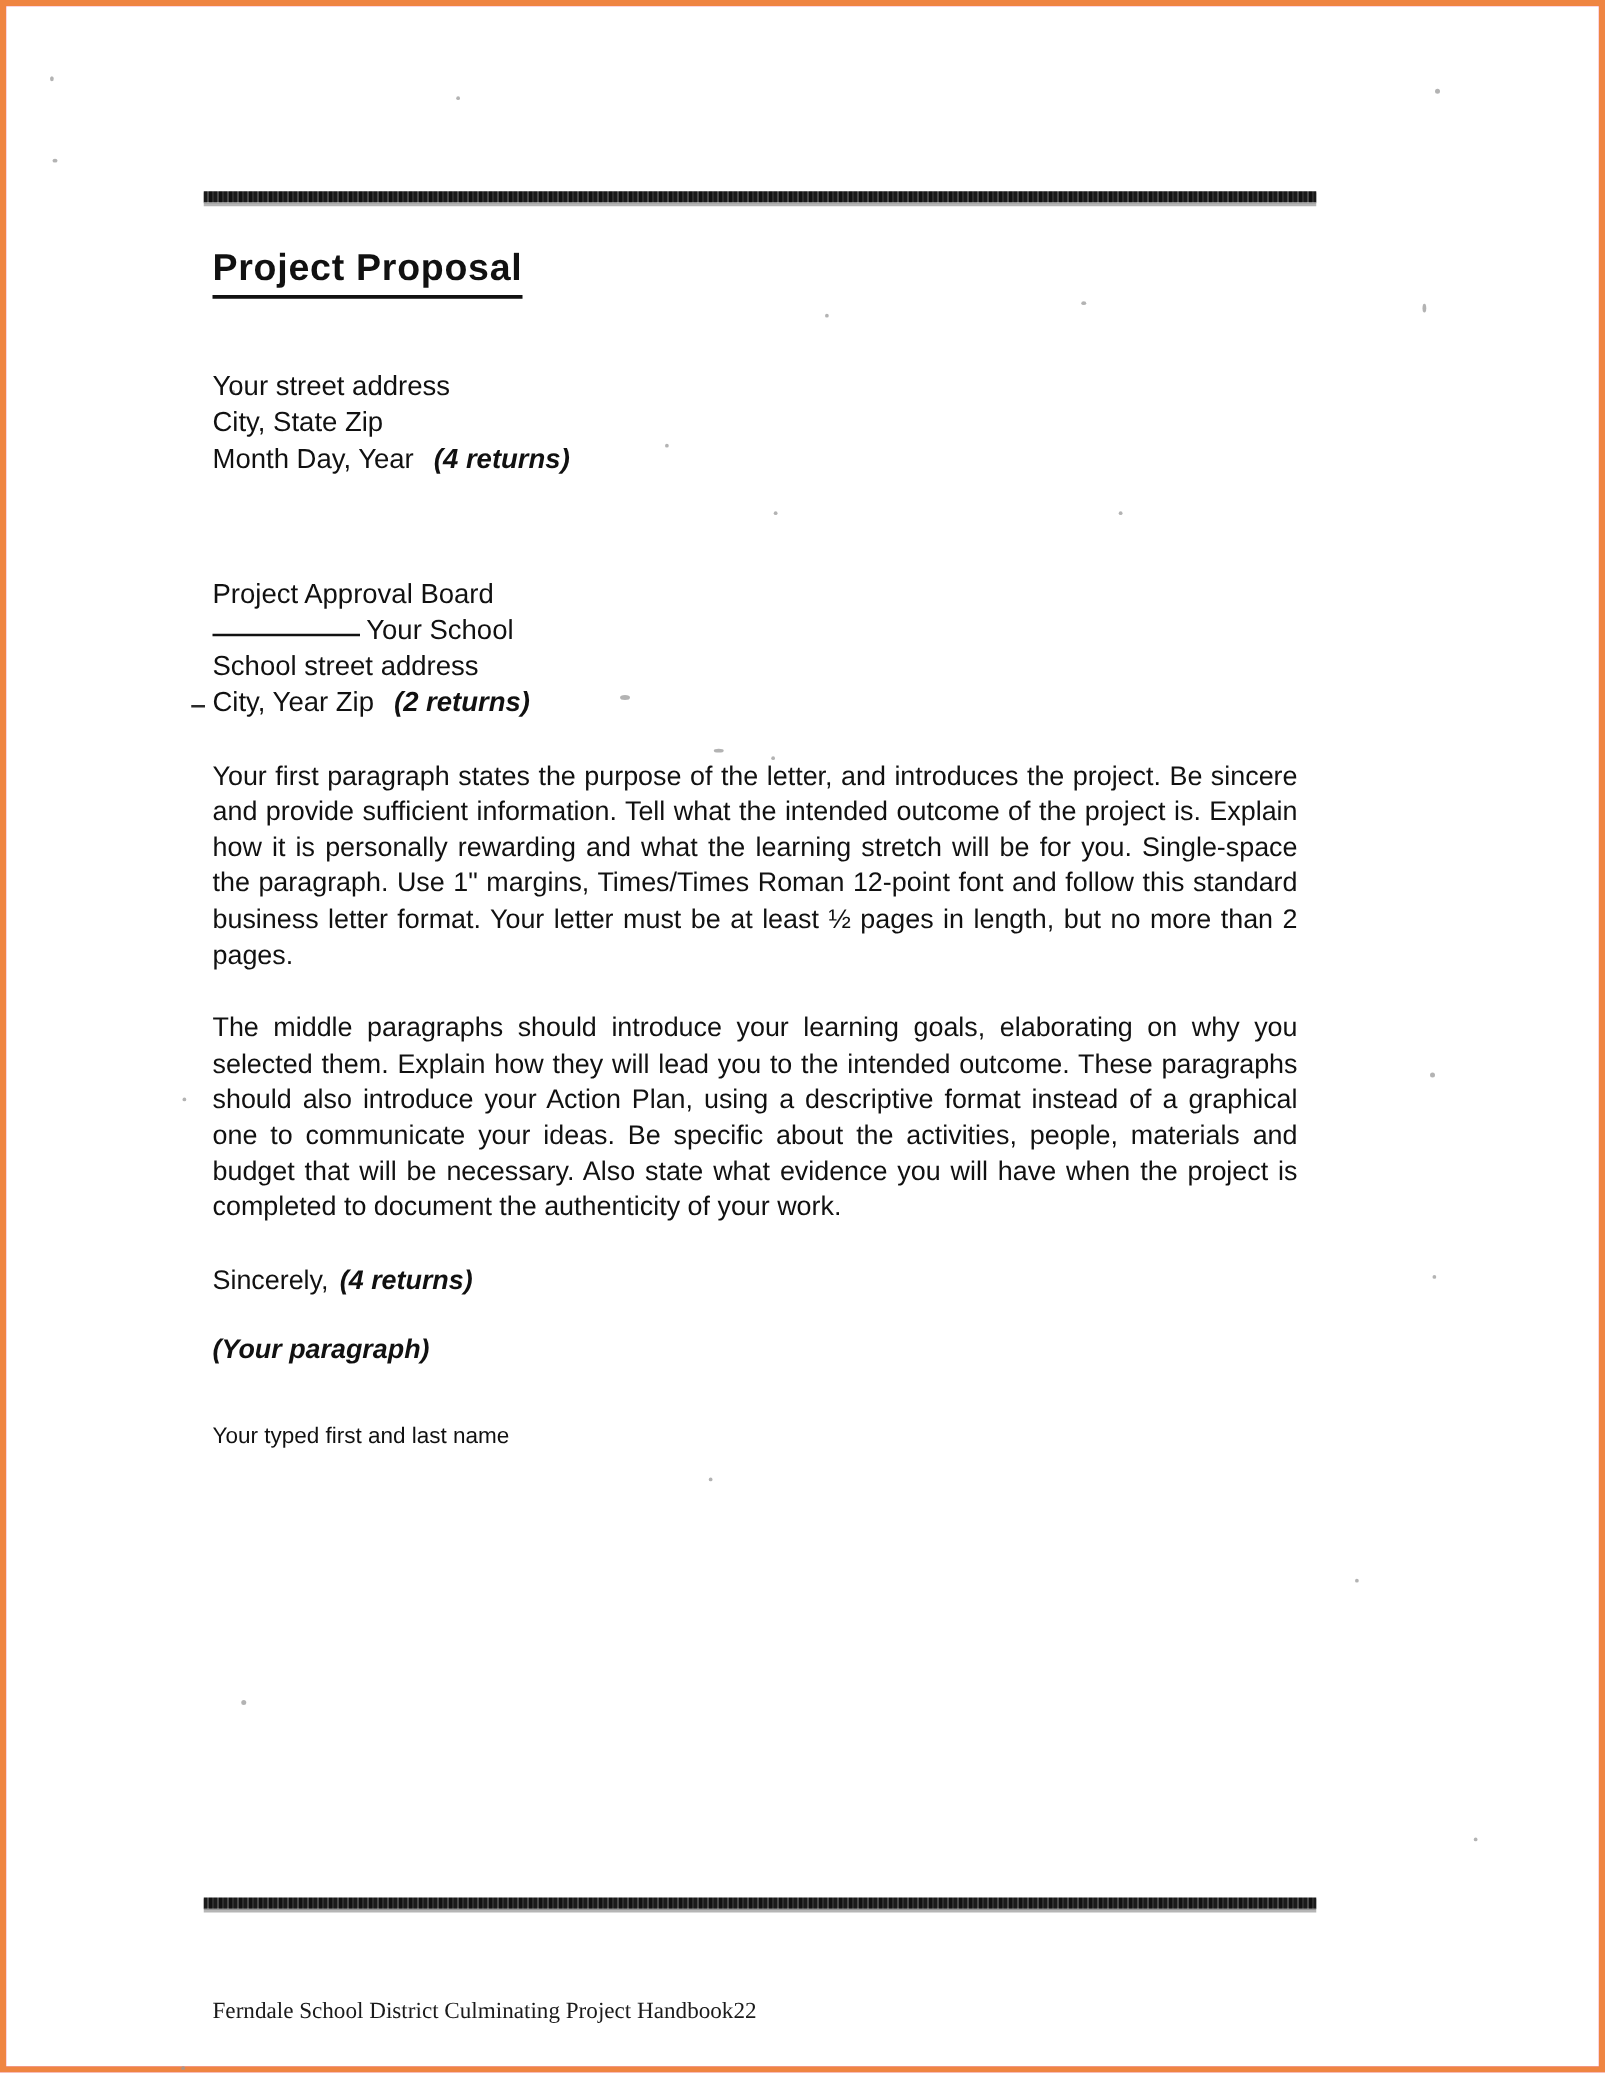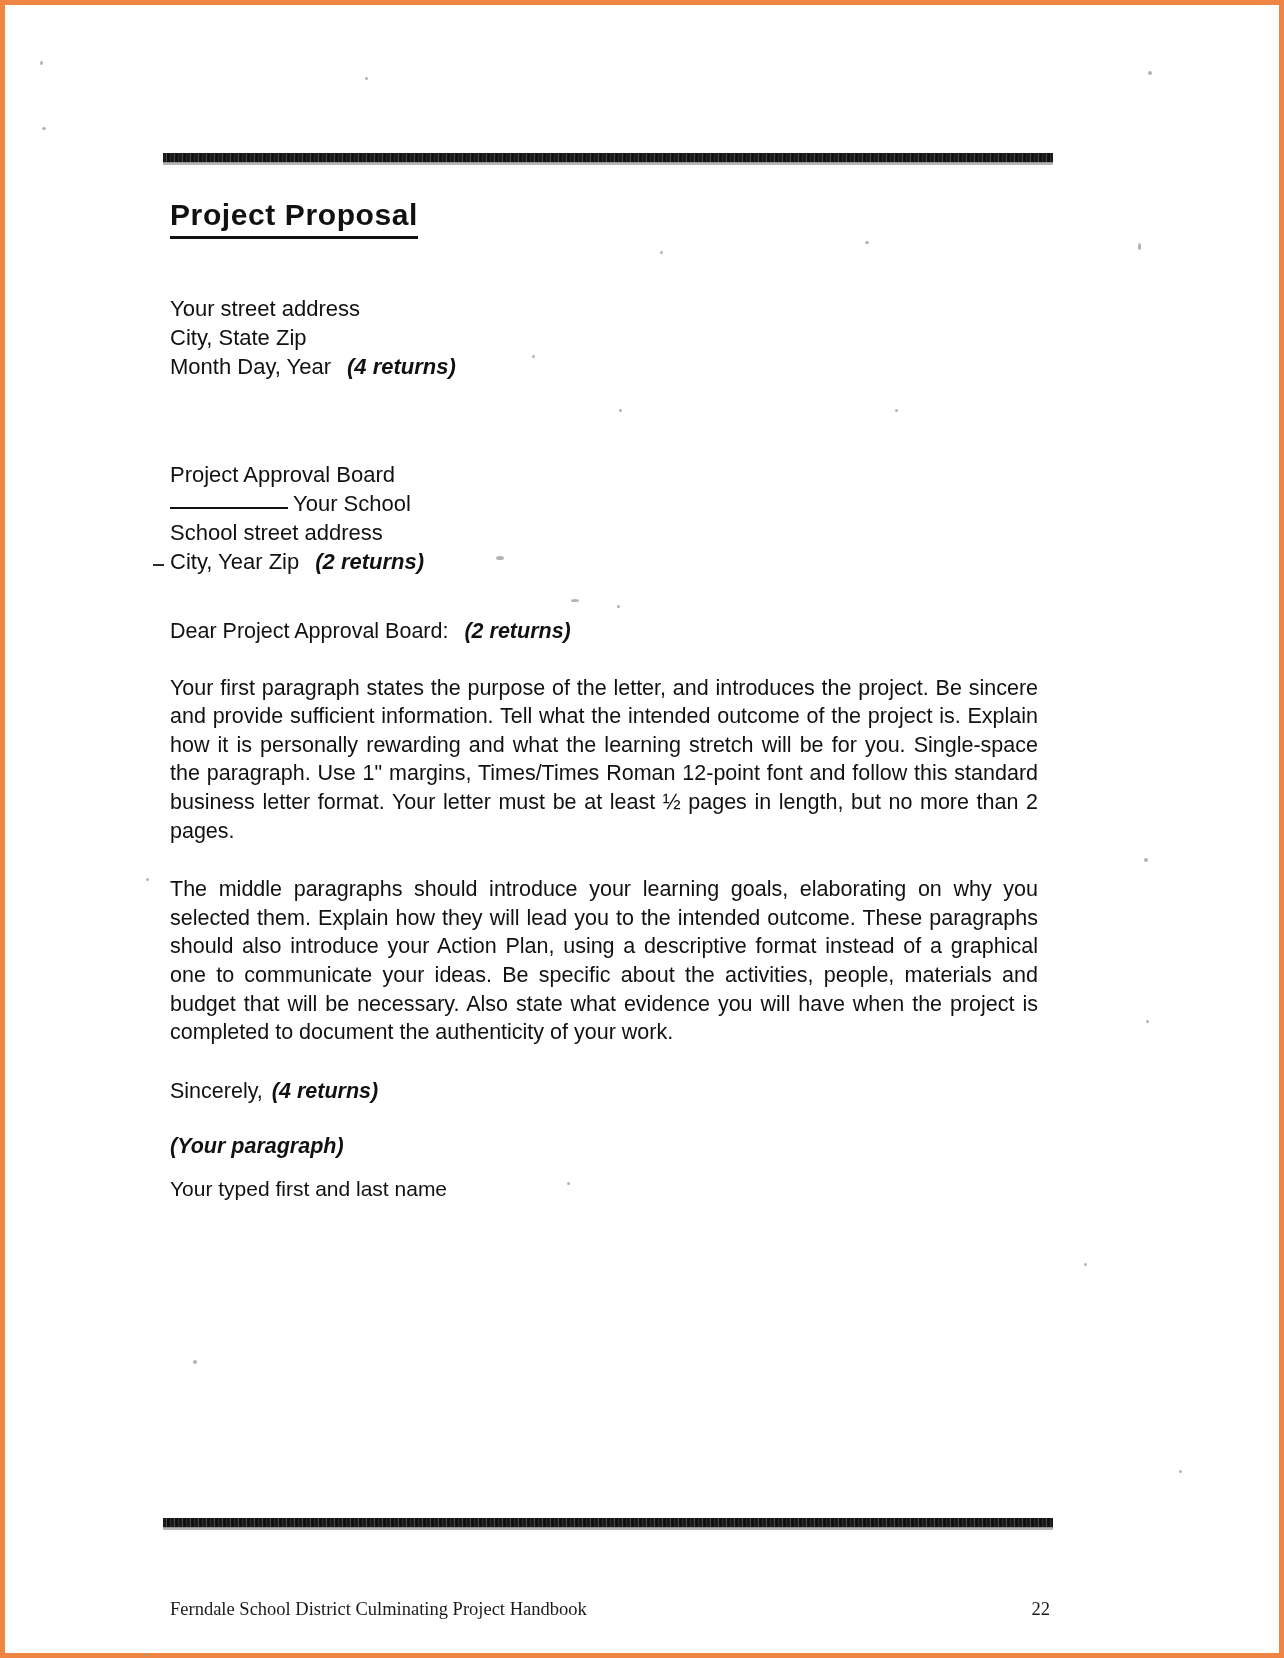--- a/index.html
+++ b/index.html
@@ -144,32 +144,31 @@
     margin-top: 32px;
     font-size: 21.5px;
   }
   .signature {
     margin-top: 30px;
     font-size: 21.5px;
     font-weight: bold;
     font-style: italic;
   }
   .typed-name {
-    margin-top: 18px;
-    font-size: 21px;
+    margin-top: 46px;
+    font-size: 18px;
   }
 
   
   .footer {
     position: absolute;
     left: 165px;
     top: 1594px;
     width: 880px;
     display: flex;
-    justify-content: space-between;
     align-items: baseline;
     font-family: "Liberation Serif", serif;
     font-size: 18.5px;
     color: #1a1a1a;
   }
   .footer .page-no {
     font-family: "Liberation Serif", serif;
     font-size: 18.5px;
   }
 </style>
@@ -225,23 +224,20 @@
         <div>Project Approval Board</div>
         <div>
           <span class="blank-line"></span><span>Your School</span>
         </div>
         <div class="indent-school">School street address</div>
         <div>
           <span>City, Year Zip</span><span class="ret sp2">(2 returns)</span>
         </div>
       </div>
 
-      <div class="salutation">
-        <span>Dear Project Approval Board:</span><span class="ret sp2">(2 returns)</span>
-      </div>
 
       <p class="para first">Your first paragraph states the purpose of the letter, and introduces the project. Be sincere and provide sufficient information. Tell what the intended outcome of the project is. Explain how it is personally rewarding and what the learning stretch will be for you. Single-space the paragraph. Use 1" margins, Times/Times Roman 12-point font and follow this standard business letter format. Your letter must be at least ½ pages in length, but no more than 2 pages.</p>
 
       <p class="para">The middle paragraphs should introduce your learning goals, elaborating on why you selected them. Explain how they will lead you to the intended outcome. These paragraphs should also introduce your Action Plan, using a descriptive format instead of a graphical one to communicate your ideas. Be specific about the activities, people, materials and budget that will be necessary. Also state what evidence you will have when the project is completed to document the authenticity of your work.</p>
 
 
       <div class="closing">
         <span>Sincerely,</span><span class="ret sp">(4 returns)</span>
       </div>
 

